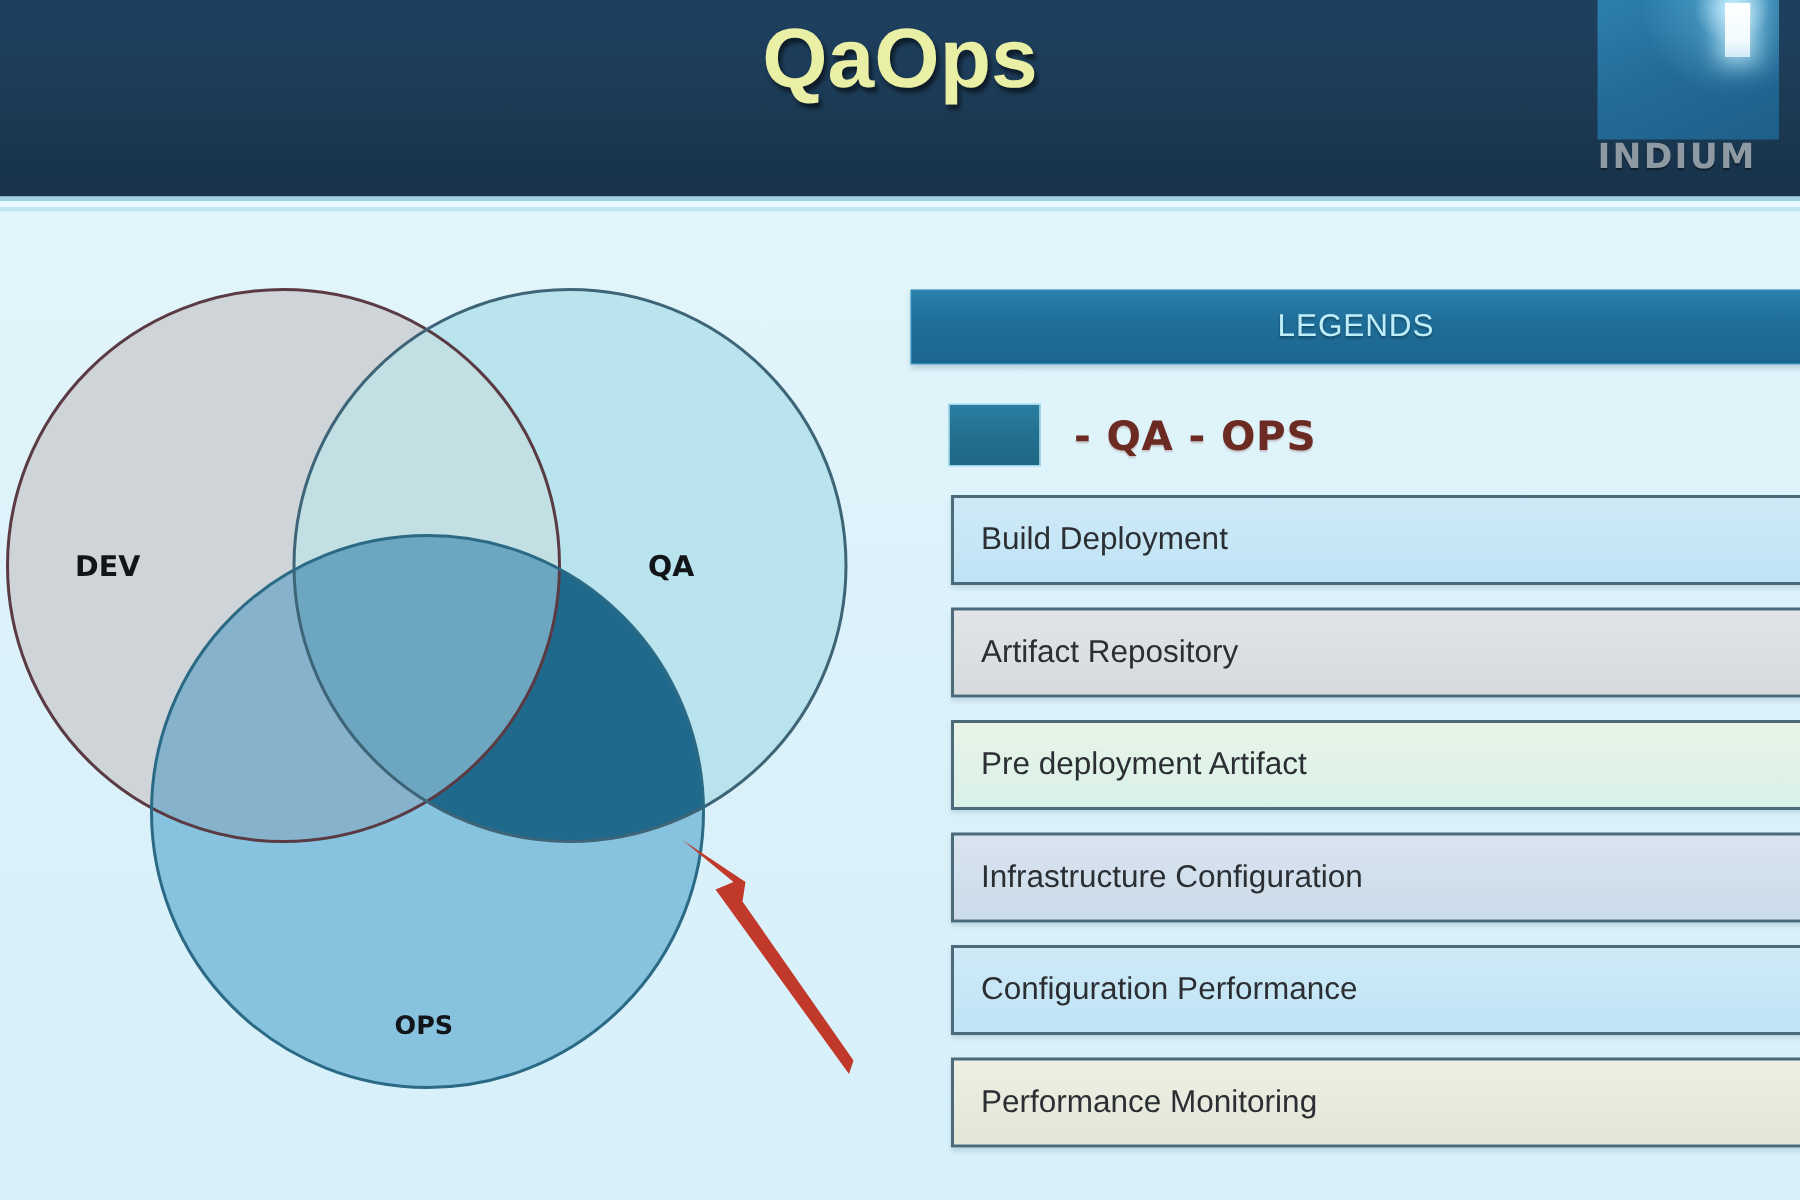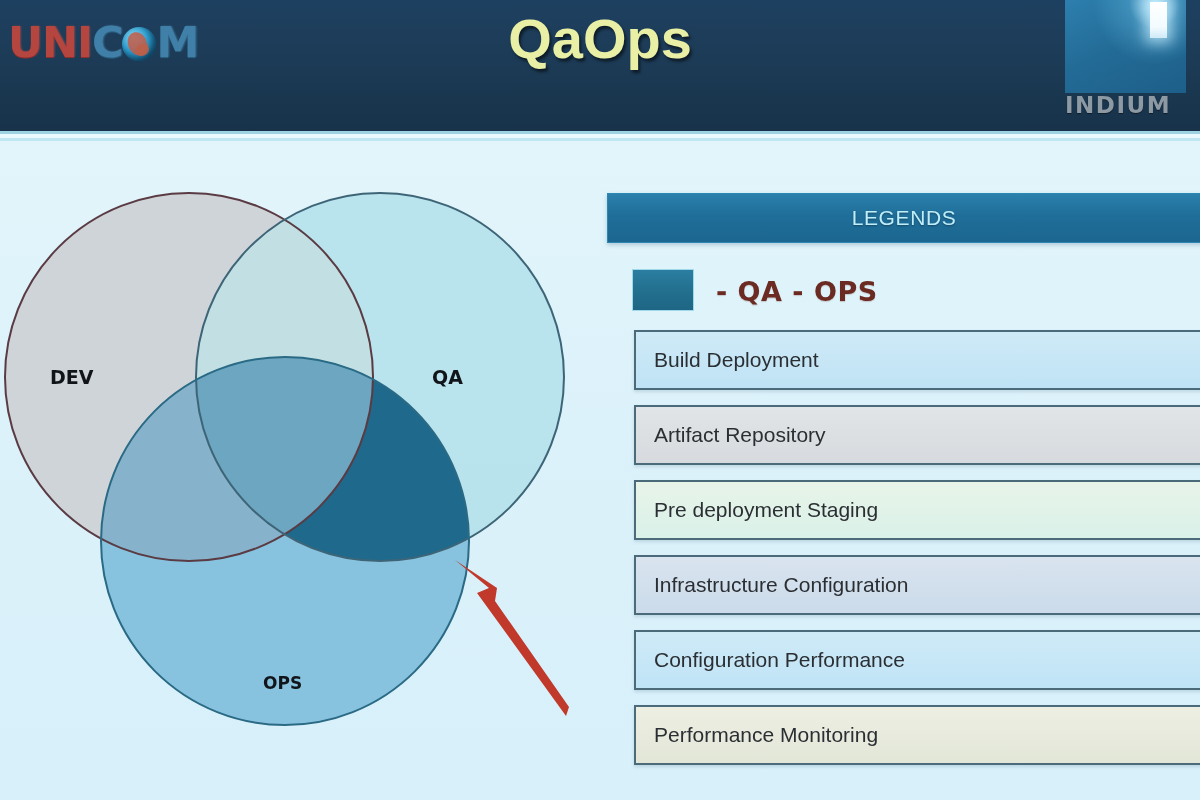--- a/index.html
+++ b/index.html
@@ -229,23 +229,20 @@
 </head>
 <body>
 
 <div id="slide">
 
   <div class="header"></div>
   <div class="header-sep1"></div>
   <div class="header-sep2"></div>
   <div class="header-sep3"></div>
 
-  <div class="unicom">
-    <span class="uni">UNI</span><span class="c">C</span><span class="globe"></span><span class="m">M</span>
-  </div>
 
   <div class="title">QaOps</div>
 
   <div class="indium">
     <div class="indium-square">
       <div class="indium-bar"></div>
     </div>
     <div class="indium-text">INDIUM</div>
   </div>
 
@@ -310,21 +307,21 @@
   <div class="legend-swatch-label">- QA - OPS</div>
 
   <div class="legend-list">
     <div class="legend-row" style="background:linear-gradient(180deg,#cfeaf7 0%,#bfe3f5 100%);">
       <span class="legend-row-text">Build Deployment</span>
     </div>
     <div class="legend-row" style="background:linear-gradient(180deg,#e2e5e7 0%,#d6dade 100%);">
       <span class="legend-row-text">Artifact Repository</span>
     </div>
     <div class="legend-row" style="background:linear-gradient(180deg,#e9f4e8 0%,#d9f1e9 100%);">
-      <span class="legend-row-text">Pre deployment Staging</span>
+      <span class="legend-row-text">Pre deployment Artifact</span>
     </div>
     <div class="legend-row" style="background:linear-gradient(180deg,#d9e4ef 0%,#cbdbea 100%);">
       <span class="legend-row-text">Infrastructure Configuration</span>
     </div>
     <div class="legend-row" style="background:linear-gradient(180deg,#cfeaf7 0%,#bfe4f6 100%);">
       <span class="legend-row-text">Configuration Performance</span>
     </div>
     <div class="legend-row" style="background:linear-gradient(180deg,#edefe3 0%,#e2e6d7 100%);">
       <span class="legend-row-text">Performance Monitoring</span>
     </div>

